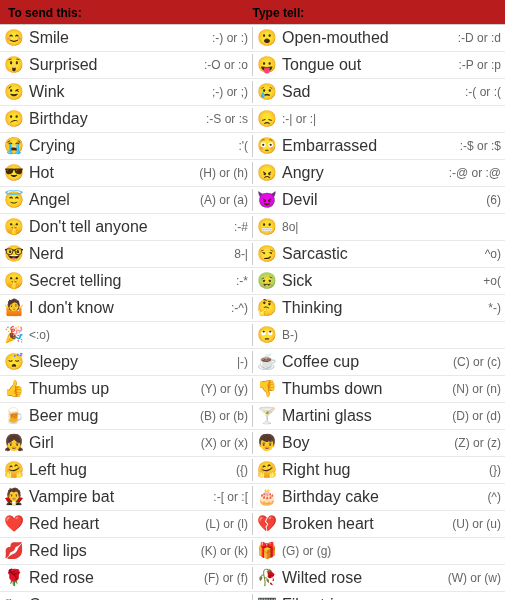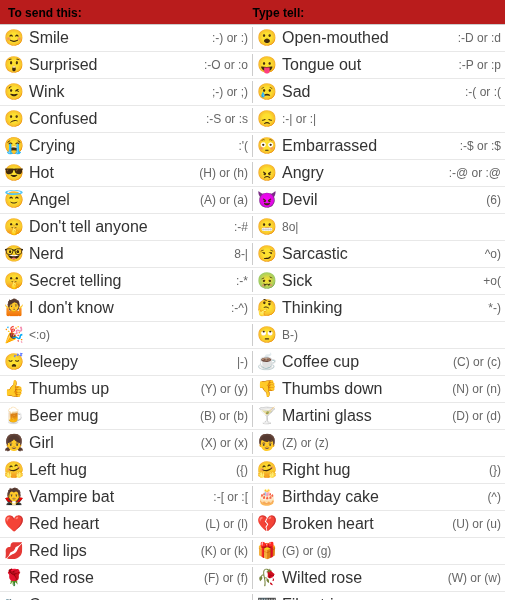--- a/index.html
+++ b/index.html
@@ -108,21 +108,21 @@
     <div class="divider-line"></div>
     <div class="right-cell">
       <span class="emoji-img">😢</span>
       <span class="emoji-name">Sad</span>
       <span class="emoji-code">:-( or :(</span>
     </div>
   </div>
       <div class="row">
     <div class="left-cell">
       <span class="emoji-img">😕</span>
-      <span class="emoji-name">Confused</span>
+      <span class="emoji-name">Birthday</span>
       <span class="emoji-code">:-S or :s</span>
     </div>
     <div class="divider-line"></div>
     <div class="right-cell">
       <span class="emoji-img">😞</span>
       <span class="emoji-code">:-| or :|</span>
     </div>
   </div>
       <div class="row">
     <div class="left-cell">
@@ -266,20 +266,21 @@
   </div>
       <div class="row">
     <div class="left-cell">
       <span class="emoji-img">👧</span>
       <span class="emoji-name">Girl</span>
       <span class="emoji-code">(X) or (x)</span>
     </div>
     <div class="divider-line"></div>
     <div class="right-cell">
       <span class="emoji-img">👦</span>
+      <span class="emoji-name">Boy</span>
       <span class="emoji-code">(Z) or (z)</span>
     </div>
   </div>
       <div class="row">
     <div class="left-cell">
       <span class="emoji-img">🤗</span>
       <span class="emoji-name">Left hug</span>
       <span class="emoji-code">({)</span>
     </div>
     <div class="divider-line"></div>

